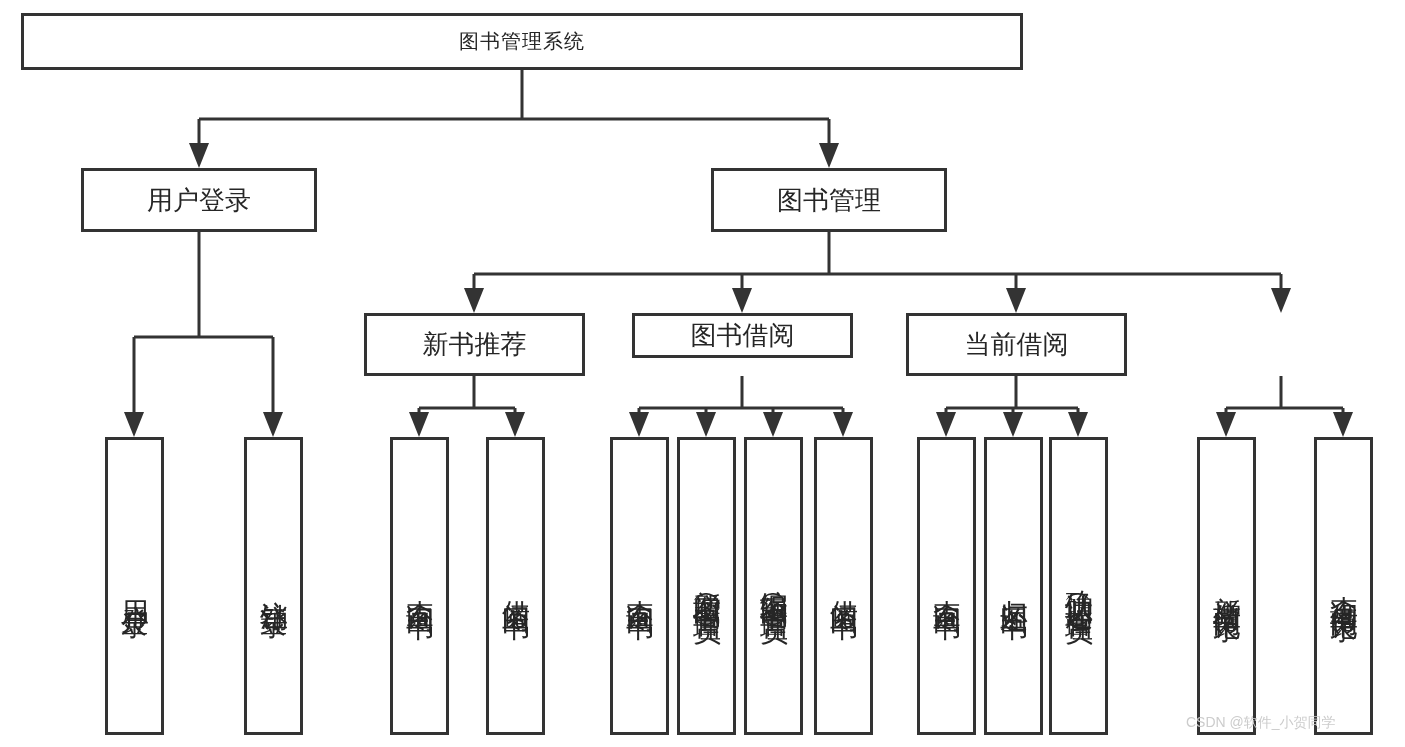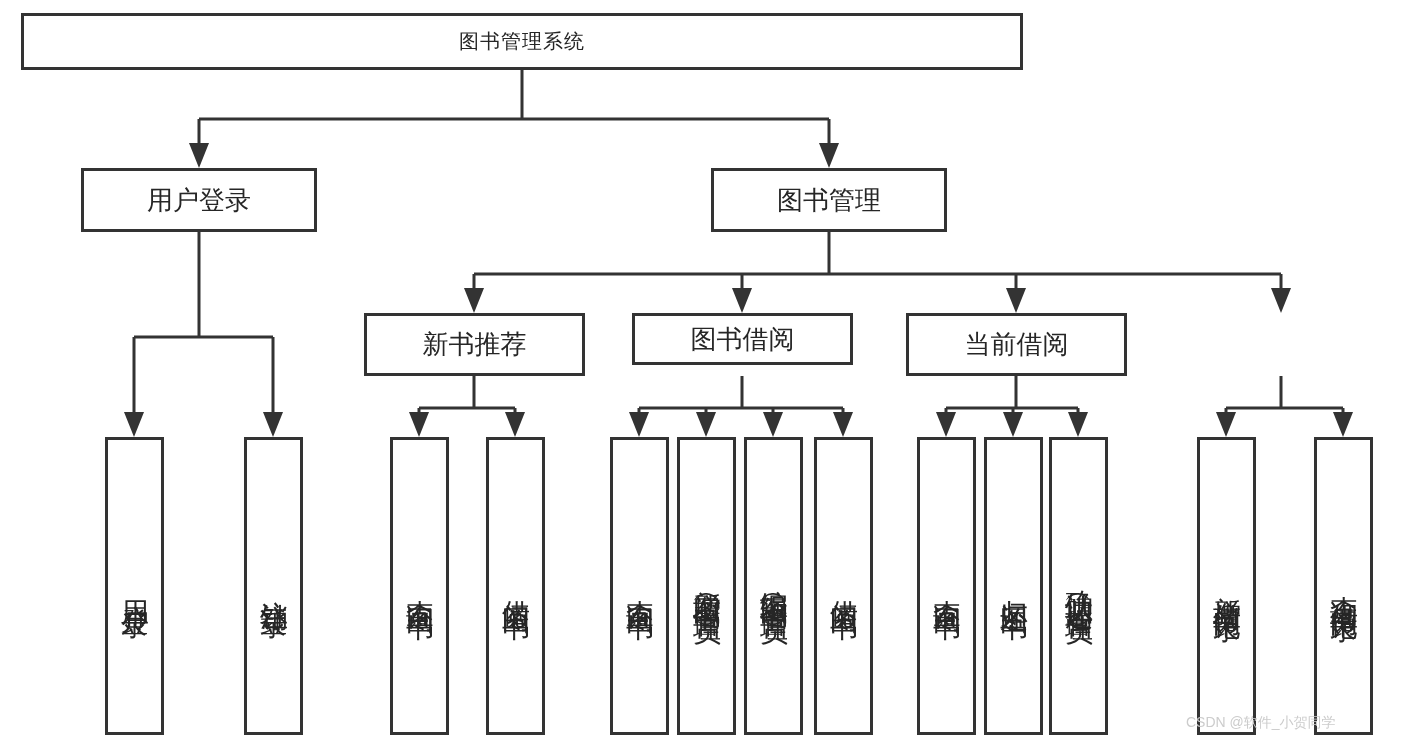--- a/index.html
+++ b/index.html
@@ -120,21 +120,21 @@
       <polygon class="head" points="1333,412 1353,412 1343,437"></polygon>
     </g>
   </svg>
 
   <div class="node root-node" style="left:21px; top:13px; width:1002px; height:57px;">图书管理系统</div>
 
   <div class="node hnode" style="left:81px; top:168px; width:236px; height:64px;">用户登录</div>
   <div class="node hnode" style="left:364px; top:313px; width:221px; height:63px;">新书推荐</div>
 
   <div class="node hnode" style="left:711px; top:168px; width:236px; height:64px;">图书管理</div>
-  <div class="node hnode" style="left:632px; top:313px; width:221px; height:52px;">图书借阅</div>
+  <div class="node hnode" style="left:632px; top:313px; width:221px; height:45px;">图书借阅</div>
   <div class="node hnode" style="left:906px; top:313px; width:221px; height:63px;">当前借阅</div>
 
   <div class="node vnode" style="left:105px; top:437px; width:59px; height:298px;">
     <span>用户登录</span>
   </div>
   <div class="node vnode" style="left:244px; top:437px; width:59px; height:298px;">
     <span>注销登录</span>
   </div>
 
   <div class="node vnode" style="left:390px; top:437px; width:59px; height:298px;">

